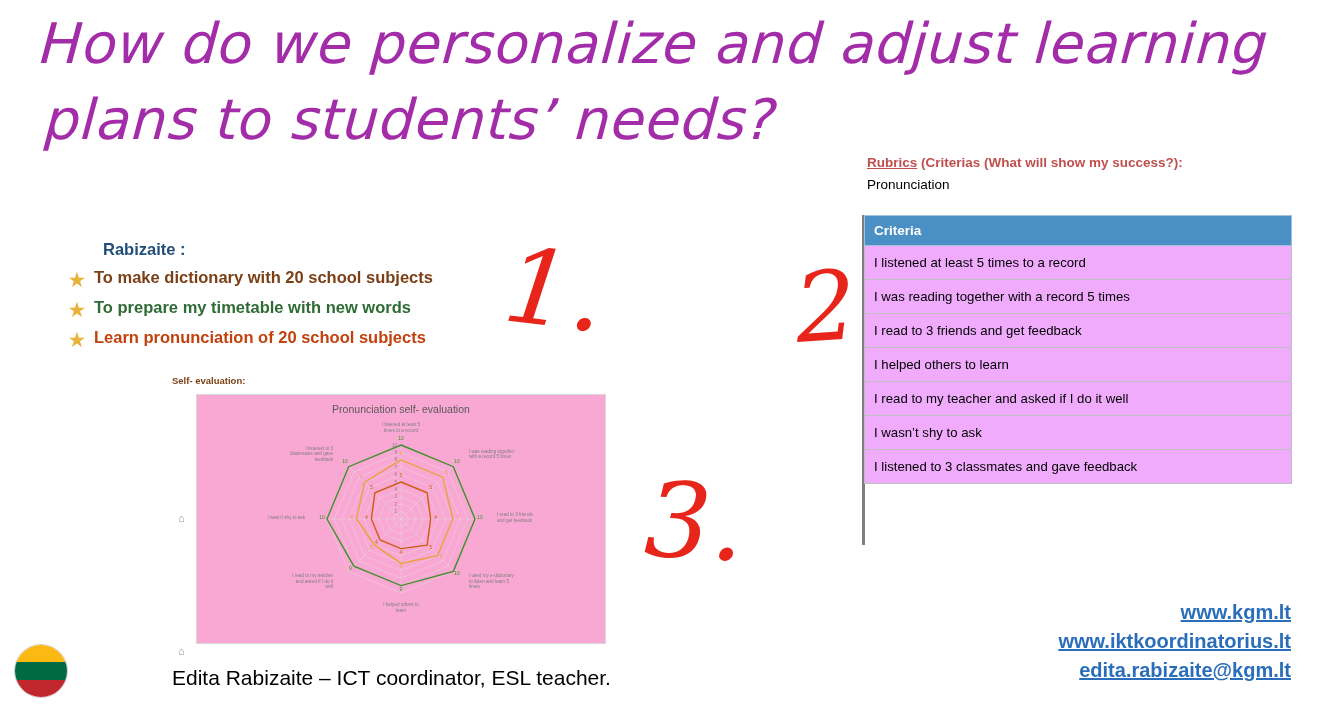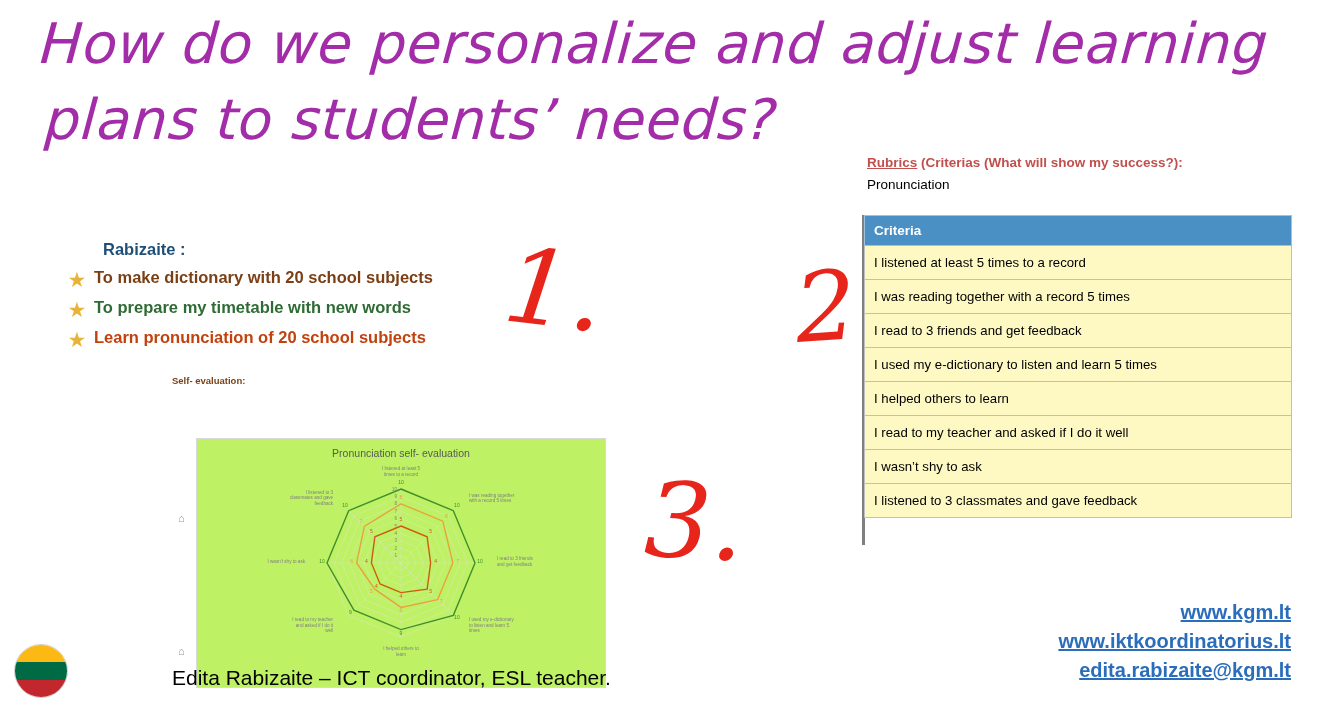--- a/index.html
+++ b/index.html
@@ -90,23 +90,22 @@
     font-size: 9.5px;
     font-weight: bold;
     color: #7b3f16;
   }
   .chart-box {
     position: absolute;
     left: 196px;
     top: 394px;
     width: 408px;
     height: 248px;
-    background: #bef264;
+    background: #f9a8d4;
     border: 1px solid #d9d9d9;
-    margin-top: 44px;
   }
   .chart-title {
     text-align: center;
     font-size: 10.5px;
     color: #595959;
     margin-top: 8px;
   }
   .radar-wrap {
     position: relative;
     width: 408px;
@@ -167,21 +166,21 @@
     font-weight: bold;
     padding: 7px 9px;
     border: 1px solid #9fc3dd;
     font-size: 13.5px;
   }
   .criteria-table td {
     padding: 9px 9px;
     border: 1px solid #bfbfbf;
     border-top: none;
     color: #000;
-    background: #fef9c3;
+    background: #f0abfc;
   }
   .criteria-table tr:last-child td { border-bottom: 1px solid #bfbfbf; }
   .table-left-edge {
     position: absolute;
     left: 862px;
     top: 215px;
     width: 3px;
     height: 330px;
     background: #7f7f7f;
   }
@@ -369,23 +368,20 @@
       <tr>
         <td>I listened at  least 5 times to a record</td>
       </tr>
       <tr>
         <td>I was reading together with a record 5 times</td>
       </tr>
       <tr>
         <td>I read to 3 friends and get feedback</td>
       </tr>
       <tr>
-        <td>I used my e-dictionary to listen and learn 5 times</td>
-      </tr>
-      <tr>
         <td>I helped others to learn</td>
       </tr>
       <tr>
         <td>I read to my teacher and asked if  I do it well</td>
       </tr>
       <tr>
         <td>I wasn’t shy to ask</td>
       </tr>
       <tr>
         <td>I listened to 3 classmates and gave feedback</td>

